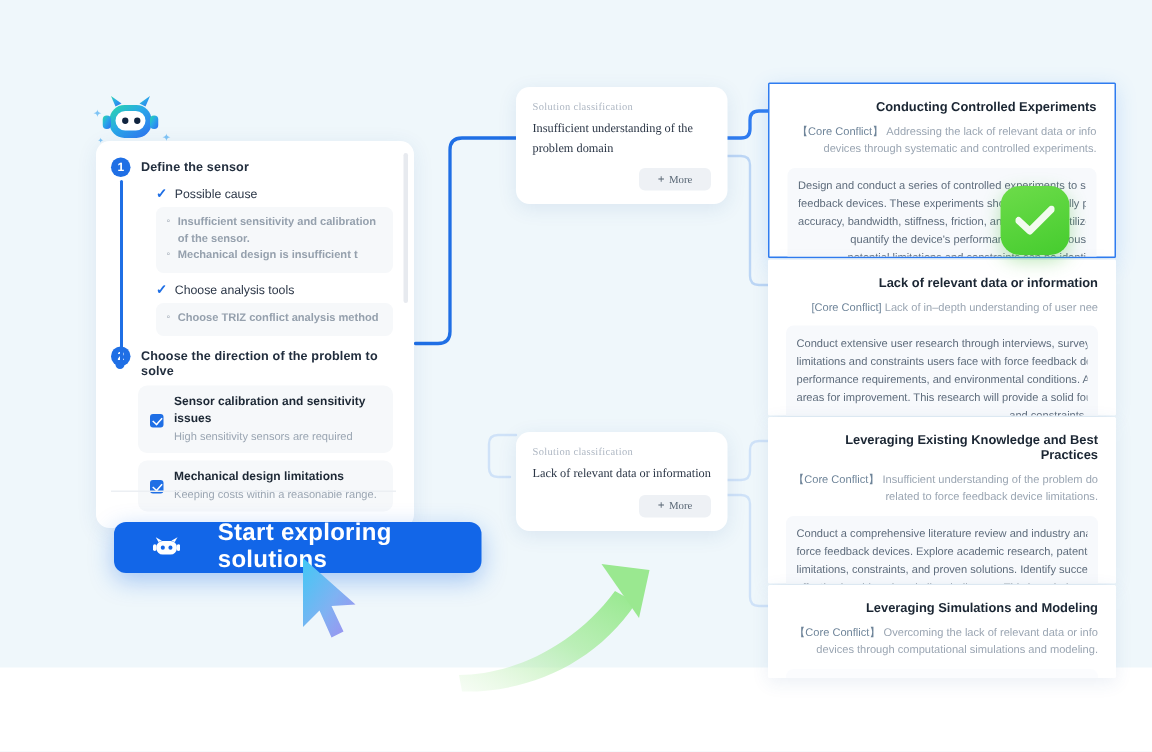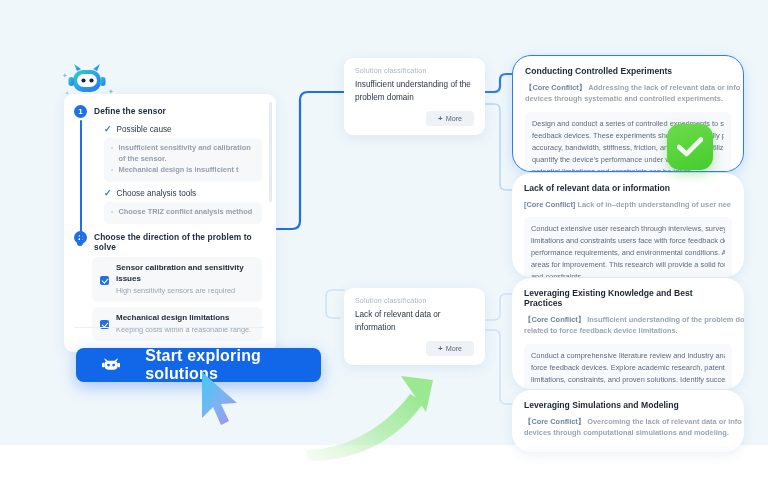--- a/index.html
+++ b/index.html
@@ -160,50 +160,52 @@
   
   .arrow { position: absolute; left: 300px; top: 358px; width: 160px; height: 108px; }
 
   
   .sol-card {
     position: absolute;
     background: #ffffff;
     border-radius: 9px;
     box-shadow: 0 3px 13px rgba(40,90,160,0.10);
     padding: 9px 11px 9px 11px;
+    font-family: Liberation Serif, serif;
   }
   .sol-kicker { font-size: 7px; color: #adb6c2; margin-bottom: 5px; letter-spacing: .2px; }
   .sol-text { font-size: 8.2px; color: #2b3646; line-height: 1.55; }
   .more-btn {
     margin-top: 7px; margin-left: auto;
     width: 48px; height: 15px;
     background: #eef1f5; border-radius: 4px;
     display: flex; align-items: center; justify-content: center; gap: 3px;
     cursor: pointer;
   }
   .more-plus { color: #5a6876; font-size: 8px; font-weight: 700; line-height: 1; }
   .more-label { color: #5a6876; font-size: 7.2px; }
   .more-wrap { display: flex; }
 
   
   .detail-card {
     position: absolute;
     left: 512px; width: 232px;
     background: #ffffff;
-    border-radius: 19px;
+    border-radius: 1px;
     padding: 10px 12px 10px 12px;
     box-shadow: 0 3px 12px rgba(40,90,160,0.09);
     overflow: hidden;
+    text-align: right;
   }
   .detail-card.active {
     border: 1.6px solid #2f7cf0;
     box-shadow: 0 4px 14px rgba(47,124,240,0.20);
   }
   .dc-title { font-size: 8.6px; font-weight: 700; color: #1b2633; margin-bottom: 6px; }
-  .dc-conflict { font-size: 7.4px; color: #9aa5b2; line-height: 1.55; margin-bottom: 7px; white-space: nowrap; font-weight: bold; }
+  .dc-conflict { font-size: 7.4px; color: #9aa5b2; line-height: 1.55; margin-bottom: 7px; white-space: nowrap; }
   .dc-conflict .tag { color: #6e8499; }
   .dc-body {
     background: #f7f9fc; border-radius: 5px; padding: 6px 7px;
     font-size: 7.4px; color: #5d6b7b; line-height: 1.62;
   }
   .dc-line { white-space: nowrap; overflow: hidden; }
 
   
   .check-badge {
     position: absolute; left: 667px; top: 124px;

